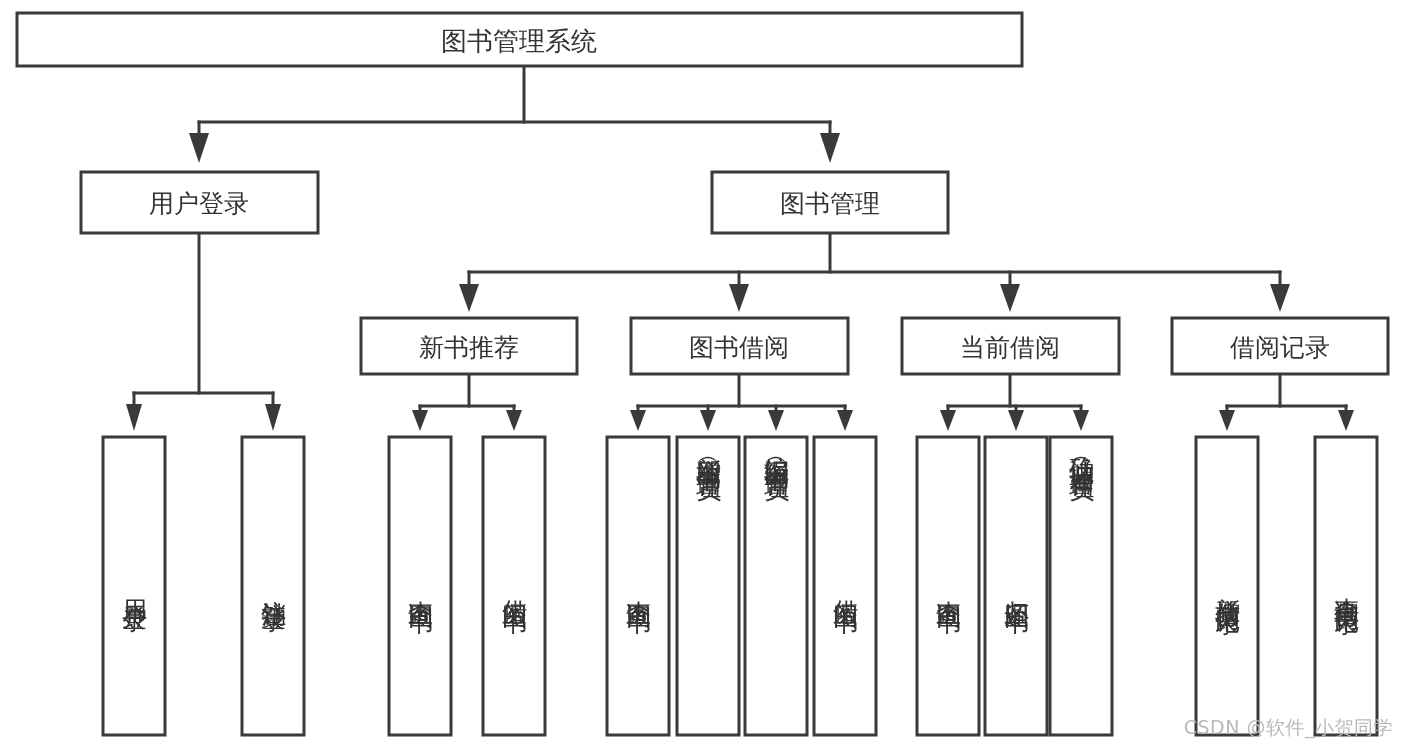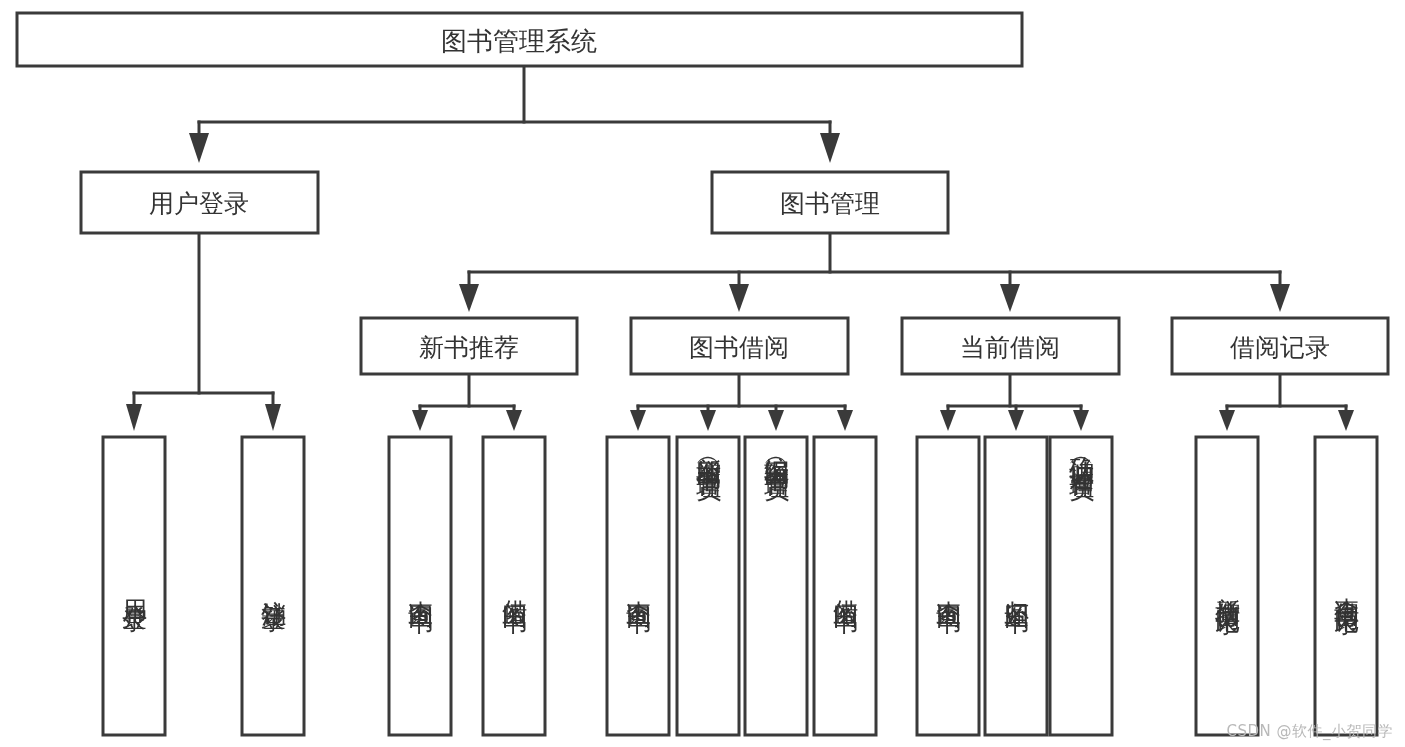--- a/index.html
+++ b/index.html
@@ -60,21 +60,21 @@
     letter-spacing: 3px;
     color: #333333;
     white-space: nowrap;
     text-align: center;
   }
   .watermark {
     position: absolute;
     right: 12px;
     bottom: 6px;
     font-family: "DejaVu Sans", "Liberation Sans", sans-serif;
-    font-size: 15px;
+    font-size: 19px;
     color: #b9b9b9;
     letter-spacing: 0.5px;
     white-space: nowrap;
   }
 </style>
 </head>
 <body>
 
 <svg id="diagram" viewBox="0 0 1405 747" xmlns="http://www.w3.org/2000/svg">
 

